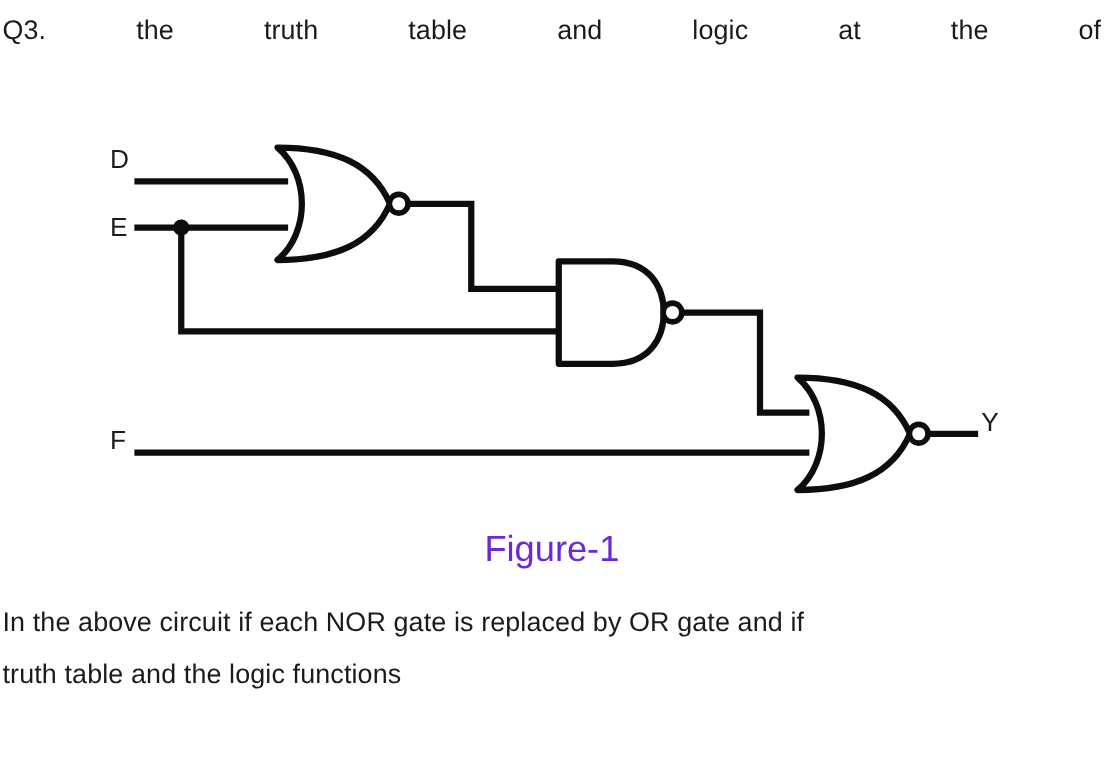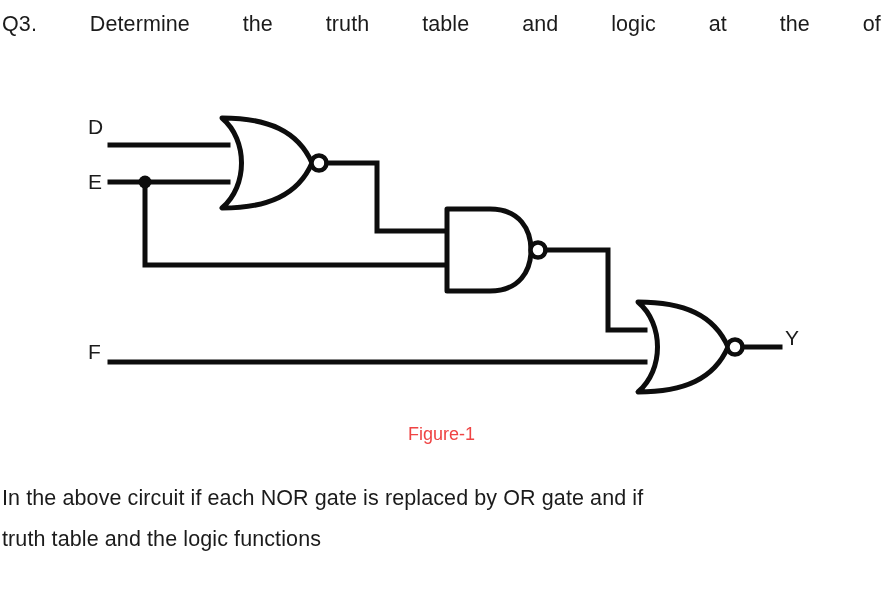--- a/index.html
+++ b/index.html
@@ -53,22 +53,22 @@
     top: 100px;
     width: 883px;
     height: 300px;
   }
   #figure-caption {
     position: absolute;
     top: 424px;
     left: 0;
     width: 883px;
     text-align: center;
-    font-size: 18px;
-    color: #ef4444;
+    font-size: 29px;
+    color: #6d28d9;
   }
   svg.circuit {
     display: block;
   }
   .wire {
     stroke: #0d0d0d;
     stroke-width: 5;
     fill: none;
     stroke-linecap: square;
     stroke-linejoin: miter;
@@ -94,21 +94,20 @@
   }
 </style>
 </head>
 <body>
 
 <div class="page">
 
   <div class="q-text" id="question-block">
     <span class="line justified">
       <span>Q3.</span>
-      <span>Determine</span>
       <span>the</span>
       <span>truth</span>
       <span>table</span>
       <span>and</span>
       <span>logic</span>
       <span>at</span>
       <span>the</span>
       <span>of</span>
     </span>
   </div>

